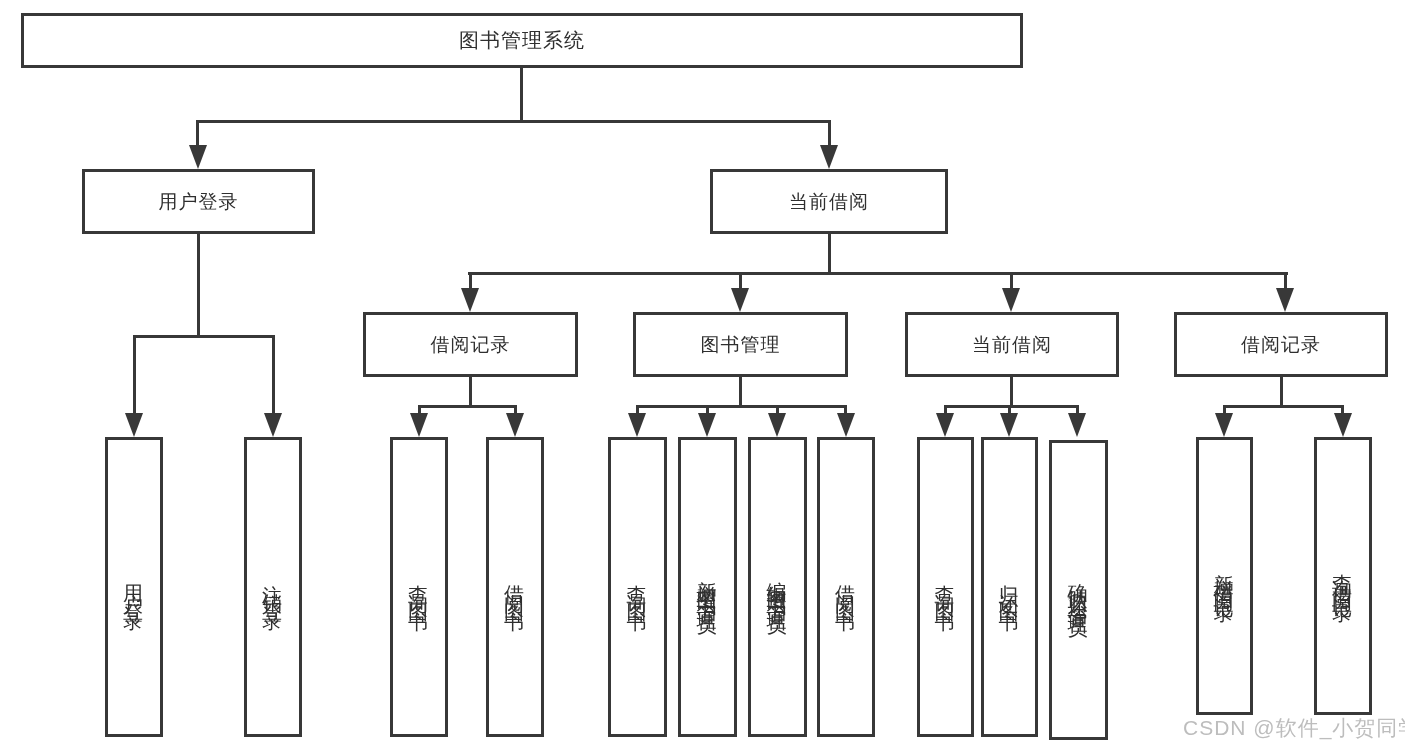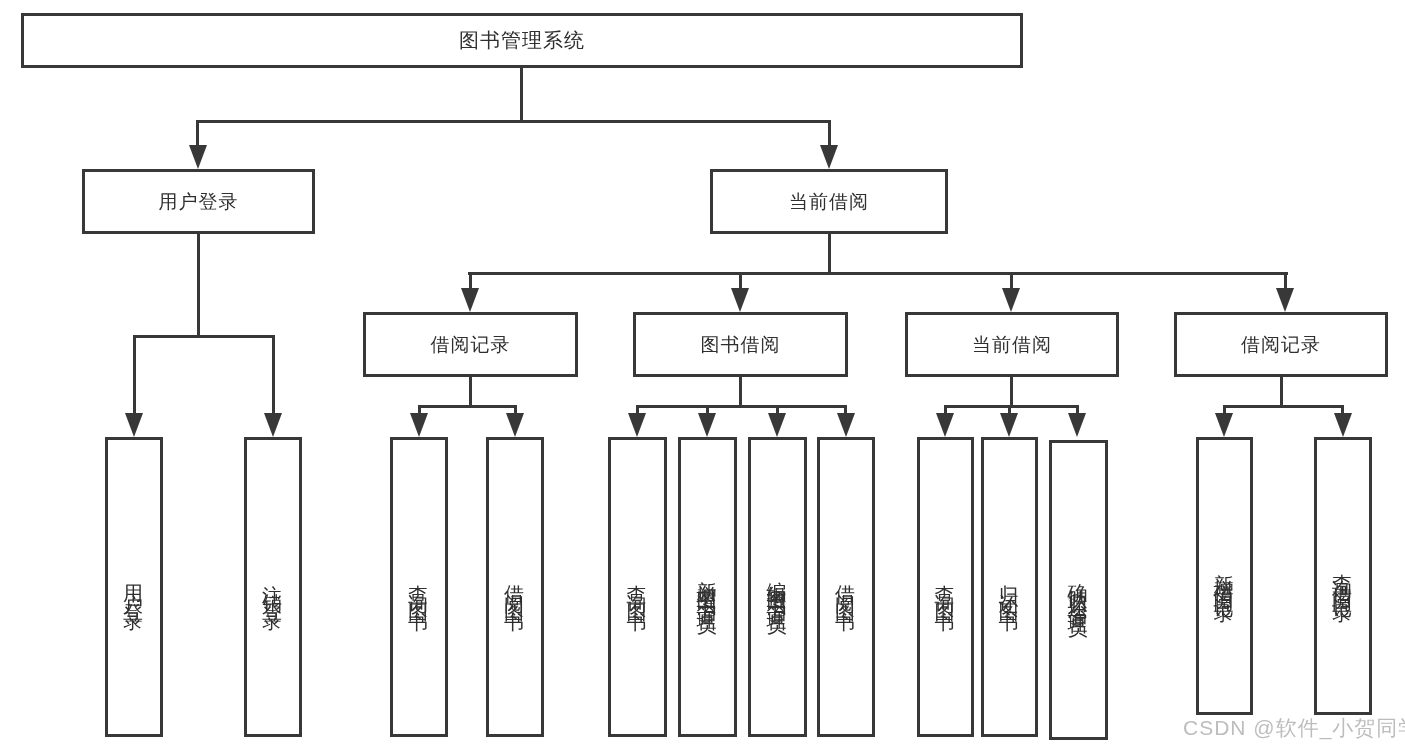--- a/index.html
+++ b/index.html
@@ -90,21 +90,21 @@
   <div class="vline" style="left:1284px;top:272px;height:20px;"></div>
   <div class="arrow" style="left:461px;top:288px;"></div>
   <div class="arrow" style="left:731px;top:288px;"></div>
   <div class="arrow" style="left:1002px;top:288px;"></div>
   <div class="arrow" style="left:1276px;top:288px;"></div>
 
   <div class="box" style="left:363px;top:312px;width:215px;height:65px;">
     <span>借阅记录</span>
   </div>
   <div class="box" style="left:633px;top:312px;width:215px;height:65px;">
-    <span>图书借阅</span>
+    <span>图书管理</span>
   </div>
   <div class="box" style="left:1174px;top:312px;width:214px;height:65px;">
     <span>借阅记录</span>
   </div>
   <div class="box" style="left:905px;top:312px;width:214px;height:65px;">
     <span>当前借阅</span>
   </div>
 
   <div class="vline" style="left:469px;top:377px;height:31px;"></div>
   <div class="hline" style="left:419px;top:405px;width:98px;"></div>

